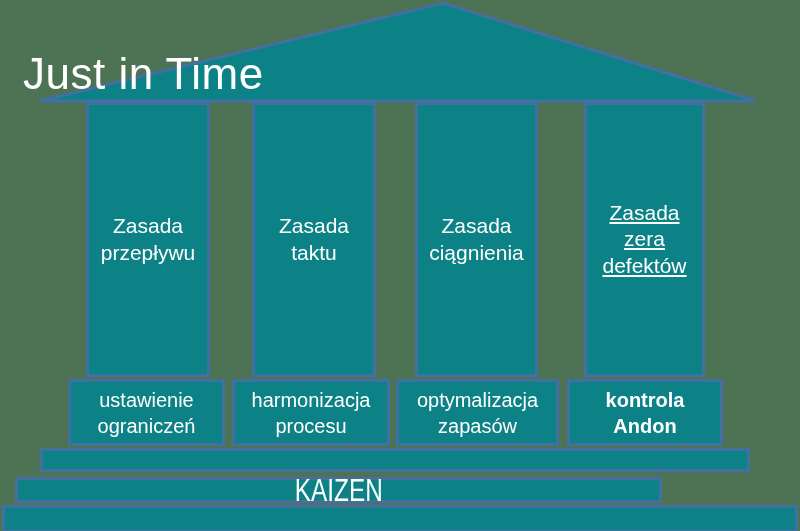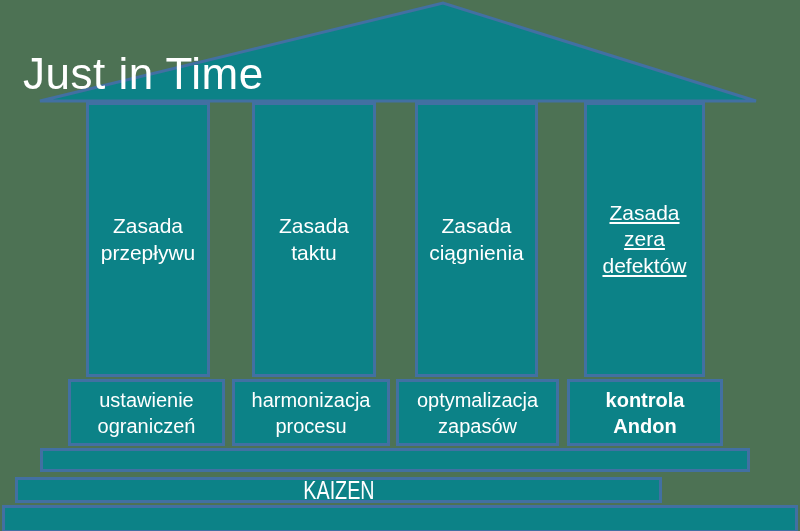--- a/index.html
+++ b/index.html
@@ -32,21 +32,21 @@
   .pillar-1{left:86px;width:124px;}
   .pillar-2{left:252px;width:124px;}
   .pillar-3{left:415px;width:123px;}
   .pillar-4{left:584px;width:121px;text-decoration:underline;}
   .plinth{top:379px;height:67px;font-size:20px;line-height:1.3;}
   .plinth-1{left:68px;width:157px;}
   .plinth-2{left:232px;width:158px;}
   .plinth-3{left:396px;width:163px;}
   .plinth-4{left:567px;width:156px;font-weight:bold;}
   .base-top{left:40px;top:448px;width:710px;height:24px;}
-  .base-kaizen{left:15px;top:477px;width:647px;height:26px;font-size:26px;overflow:visible;}
+  .base-kaizen{left:15px;top:477px;width:647px;height:26px;font-size:32px;overflow:visible;}
   .base-kaizen .squeeze{display:inline-block;transform:scaleX(0.76);transform-origin:center;}
   .base-bottom{left:2px;top:505px;width:796px;height:28px;}
 </style>
 </head>
 <body>
 
 <div class="canvas">
 
   <svg class="roof-svg" width="800" height="110" viewBox="0 0 800 110">
     <polygon points="40,101 443,3 756,101" fill="#0c8287" stroke="#4270a2" stroke-width="3" stroke-linejoin="miter"></polygon>

